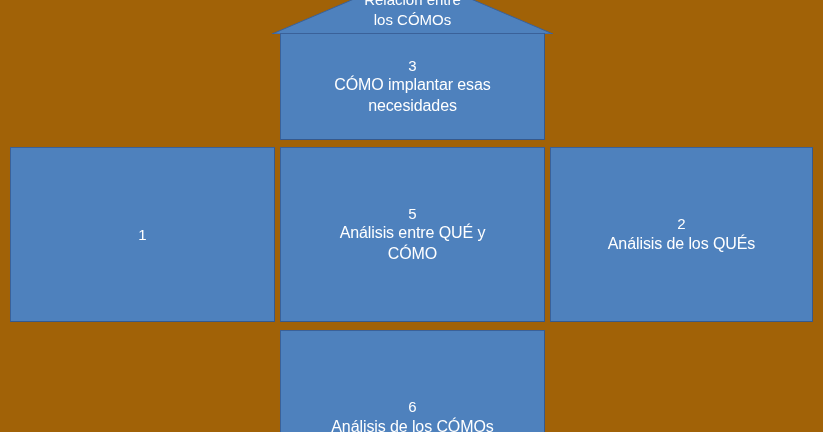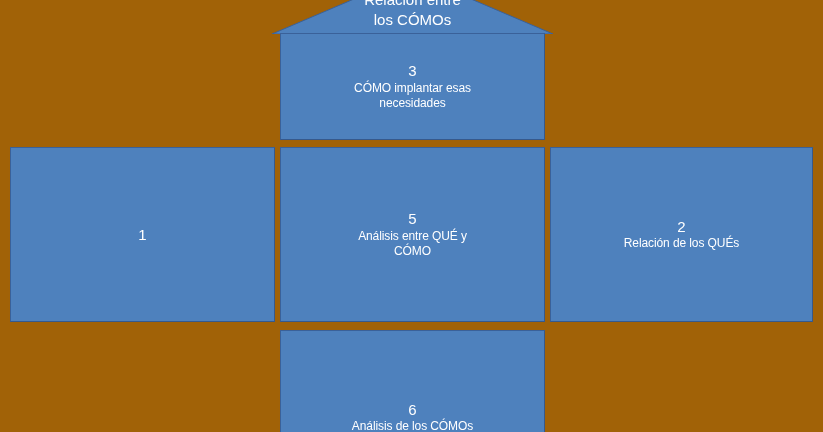--- a/index.html
+++ b/index.html
@@ -39,21 +39,21 @@
     color: #FFFFFF;
     padding: 0 8px;
     line-height: 1.30;
   }
   .qfd-box .box-number {
     font-size: 15px;
     font-weight: 400;
     letter-spacing: .2px;
   }
   .qfd-box .box-label {
-    font-size: 12px;
+    font-size: 16px;
     font-weight: 400;
     letter-spacing: -0.1px;
     white-space: pre-line;
   }
 
   
   #box-left {
     left: 10px;
     top: 147px;
     width: 265px;
@@ -136,21 +136,21 @@
   </div>
 
   <div class="qfd-box" id="box-center-mid">
     <span class="box-number">5</span>
     <span class="box-label">Análisis entre QUÉ y
 CÓMO</span>
   </div>
 
   <div class="qfd-box" id="box-right">
     <span class="box-number">2</span>
-    <span class="box-label">Relación  de los QUÉs</span>
+    <span class="box-label">Análisis  de los QUÉs</span>
   </div>
 
   <div class="qfd-box" id="box-center-bottom">
     <span class="box-number">6</span>
     <span class="box-label">Análisis de los CÓMOs</span>
   </div>
 
 </div>
 
 </body></html>

